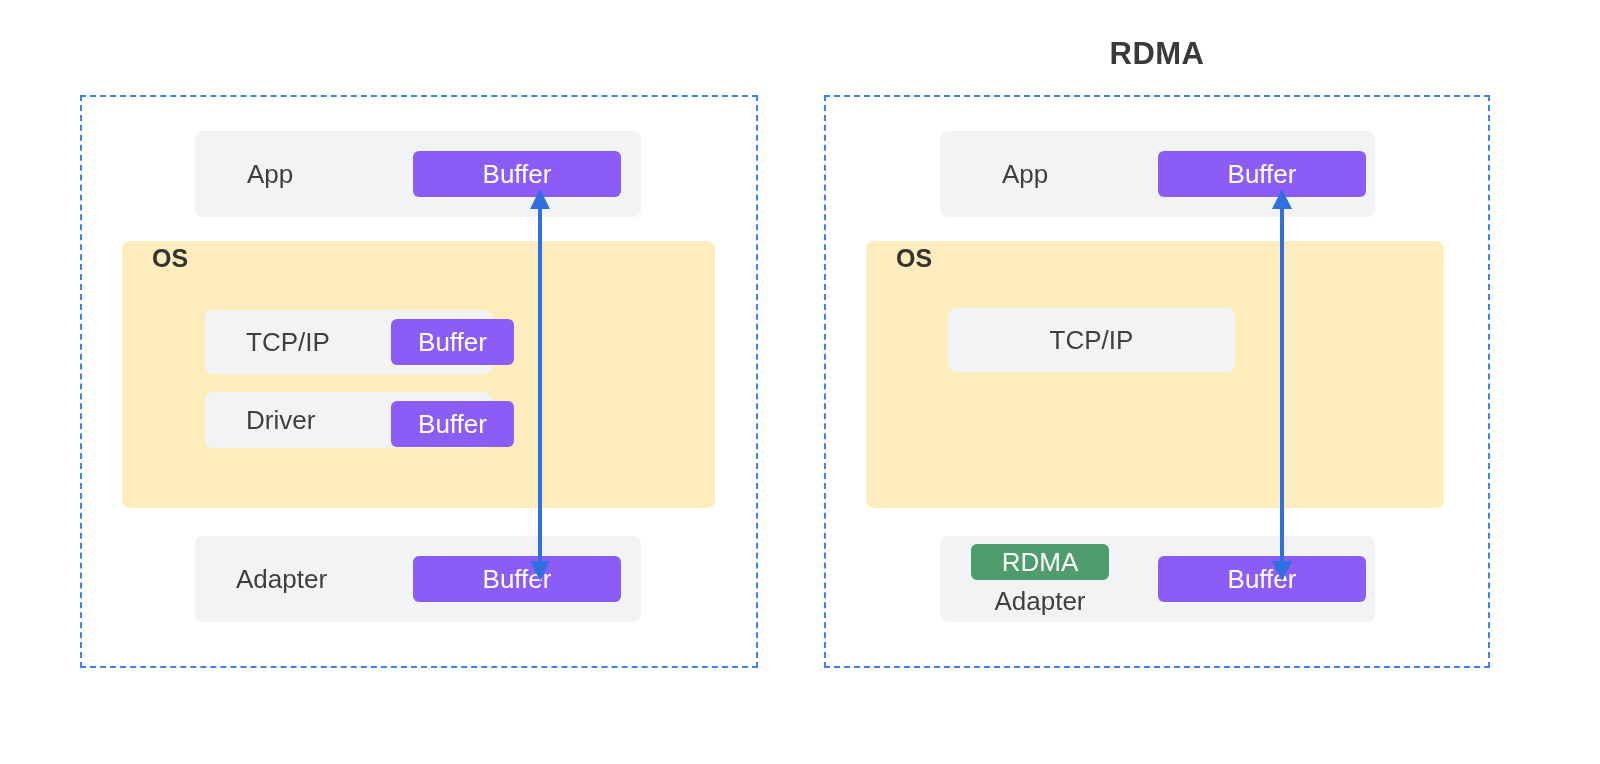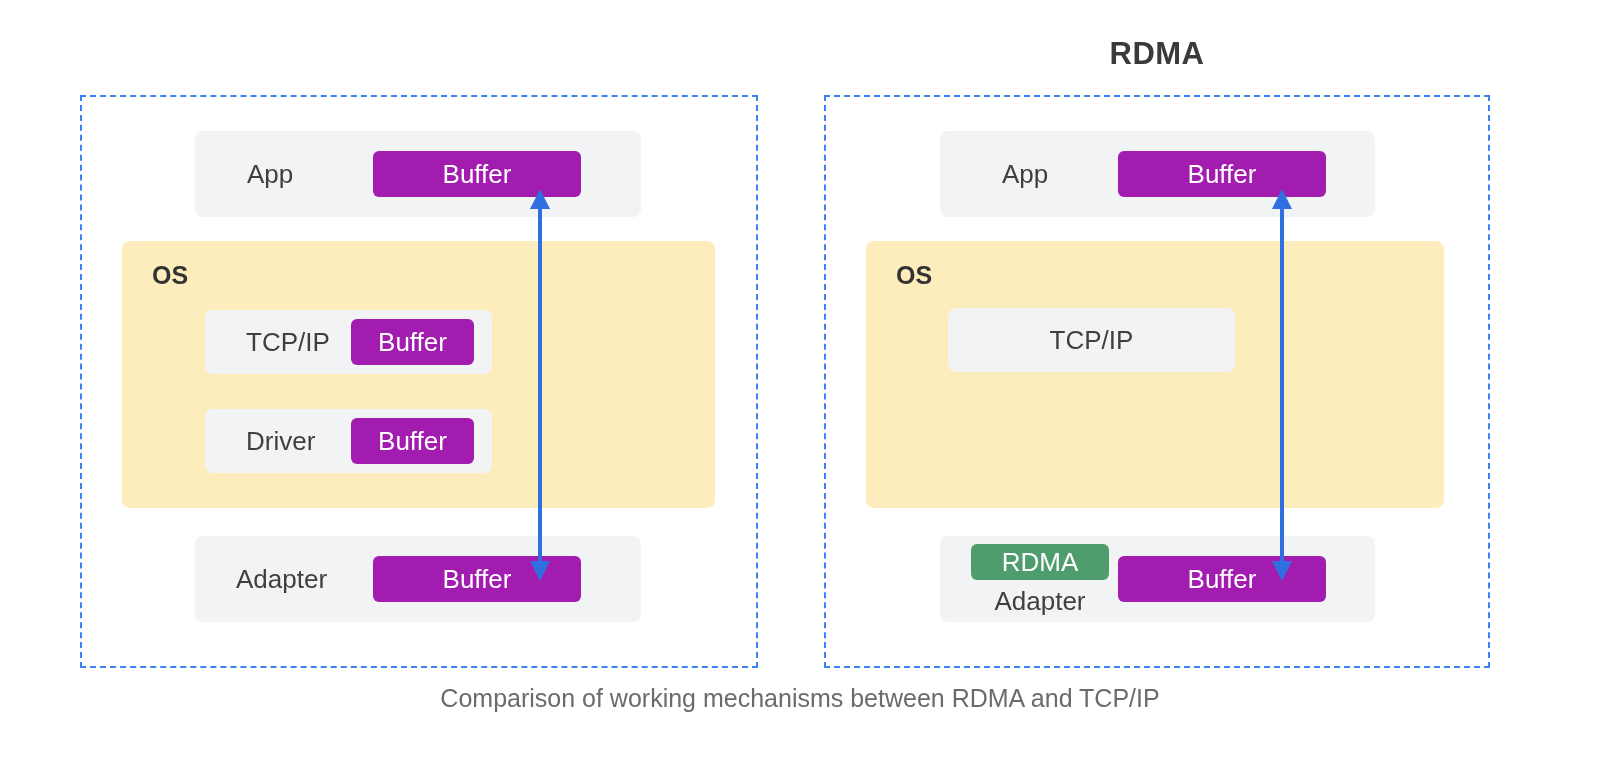--- a/index.html
+++ b/index.html
@@ -57,44 +57,45 @@
   
   .os-box {
     position: absolute;
     background: #fdedbd;
     border-radius: 8px;
     box-sizing: border-box;
   }
   .os-label {
     position: absolute;
     left: 30px;
-    top: 22px;
+    top: 5px;
     font-size: 25px;
     font-weight: 700;
     color: #333333;
     line-height: 1;
   }
 
   
   .layer-label {
     font-size: 26px;
     color: #3f3f3f;
     white-space: nowrap;
     line-height: 1;
   }
   .buffer-chip {
-    background: #a21caf;
+    background: #8b5cf6;
     border-radius: 6px;
     color: #ffffff;
     font-size: 26px;
     display: flex;
     align-items: center;
     justify-content: center;
     box-sizing: border-box;
     line-height: 1;
+    margin-left: 40px;
   }
   .rdma-chip {
     background: #4f9c6d;
     border-radius: 6px;
     color: #ffffff;
     font-size: 26px;
     display: flex;
     align-items: center;
     justify-content: center;
     box-sizing: border-box;
@@ -143,21 +144,21 @@
 
   <div class="os-box" id="tcp-os" style="left:122px; top:241px; width:593px; height:267px;">
     <span class="os-label">OS</span>
   </div>
 
   <div class="layer-box" id="tcp-tcpip" style="left:205px; top:310px; width:287px; height:64px;">
     <span class="layer-label" style="position:absolute; left:41px;">TCP/IP</span>
     <div class="buffer-chip" style="position:absolute; left:146px; top:9px; width:123px; height:46px;">Buffer</div>
   </div>
 
-  <div class="layer-box" id="tcp-driver" style="left:205px; top:409px; width:287px; height:64px;">
+  <div class="layer-box" id="tcp-driver" style="left:205px; top:392px; width:287px; height:56px;">
     <span class="layer-label" style="position:absolute; left:41px;">Driver</span>
     <div class="buffer-chip" style="position:absolute; left:146px; top:9px; width:123px; height:46px;">Buffer</div>
   </div>
 
   <div class="layer-box" id="tcp-adapter" style="left:195px; top:536px; width:446px; height:86px;">
     <span class="layer-label" style="position:absolute; left:41px;">Adapter</span>
     <div class="buffer-chip" style="position:absolute; left:178px; top:20px; width:208px; height:46px;">Buffer</div>
   </div>
 
   <svg class="arrow-svg" id="tcp-arrow" style="left:520px; top:185px; width:40px; height:400px;" viewBox="0 0 40 400">
@@ -190,15 +191,14 @@
     </div>
     <div class="buffer-chip" style="position:absolute; left:178px; top:20px; width:208px; height:46px;">Buffer</div>
   </div>
 
   <svg class="arrow-svg" id="rdma-arrow" style="left:1262px; top:185px; width:40px; height:400px;" viewBox="0 0 40 400">
     <line x1="20" y1="14" x2="20" y2="386" stroke="#2f6fe0" stroke-width="4"></line>
     <polygon points="20,4 30,24 10,24" fill="#2f6fe0"></polygon>
     <polygon points="20,396 30,376 10,376" fill="#2f6fe0"></polygon>
   </svg>
 
-  <div id="caption">Comparison of working mechanisms between RDMA and TCP/IP</div>
 
 </div>
 
 </body></html>

